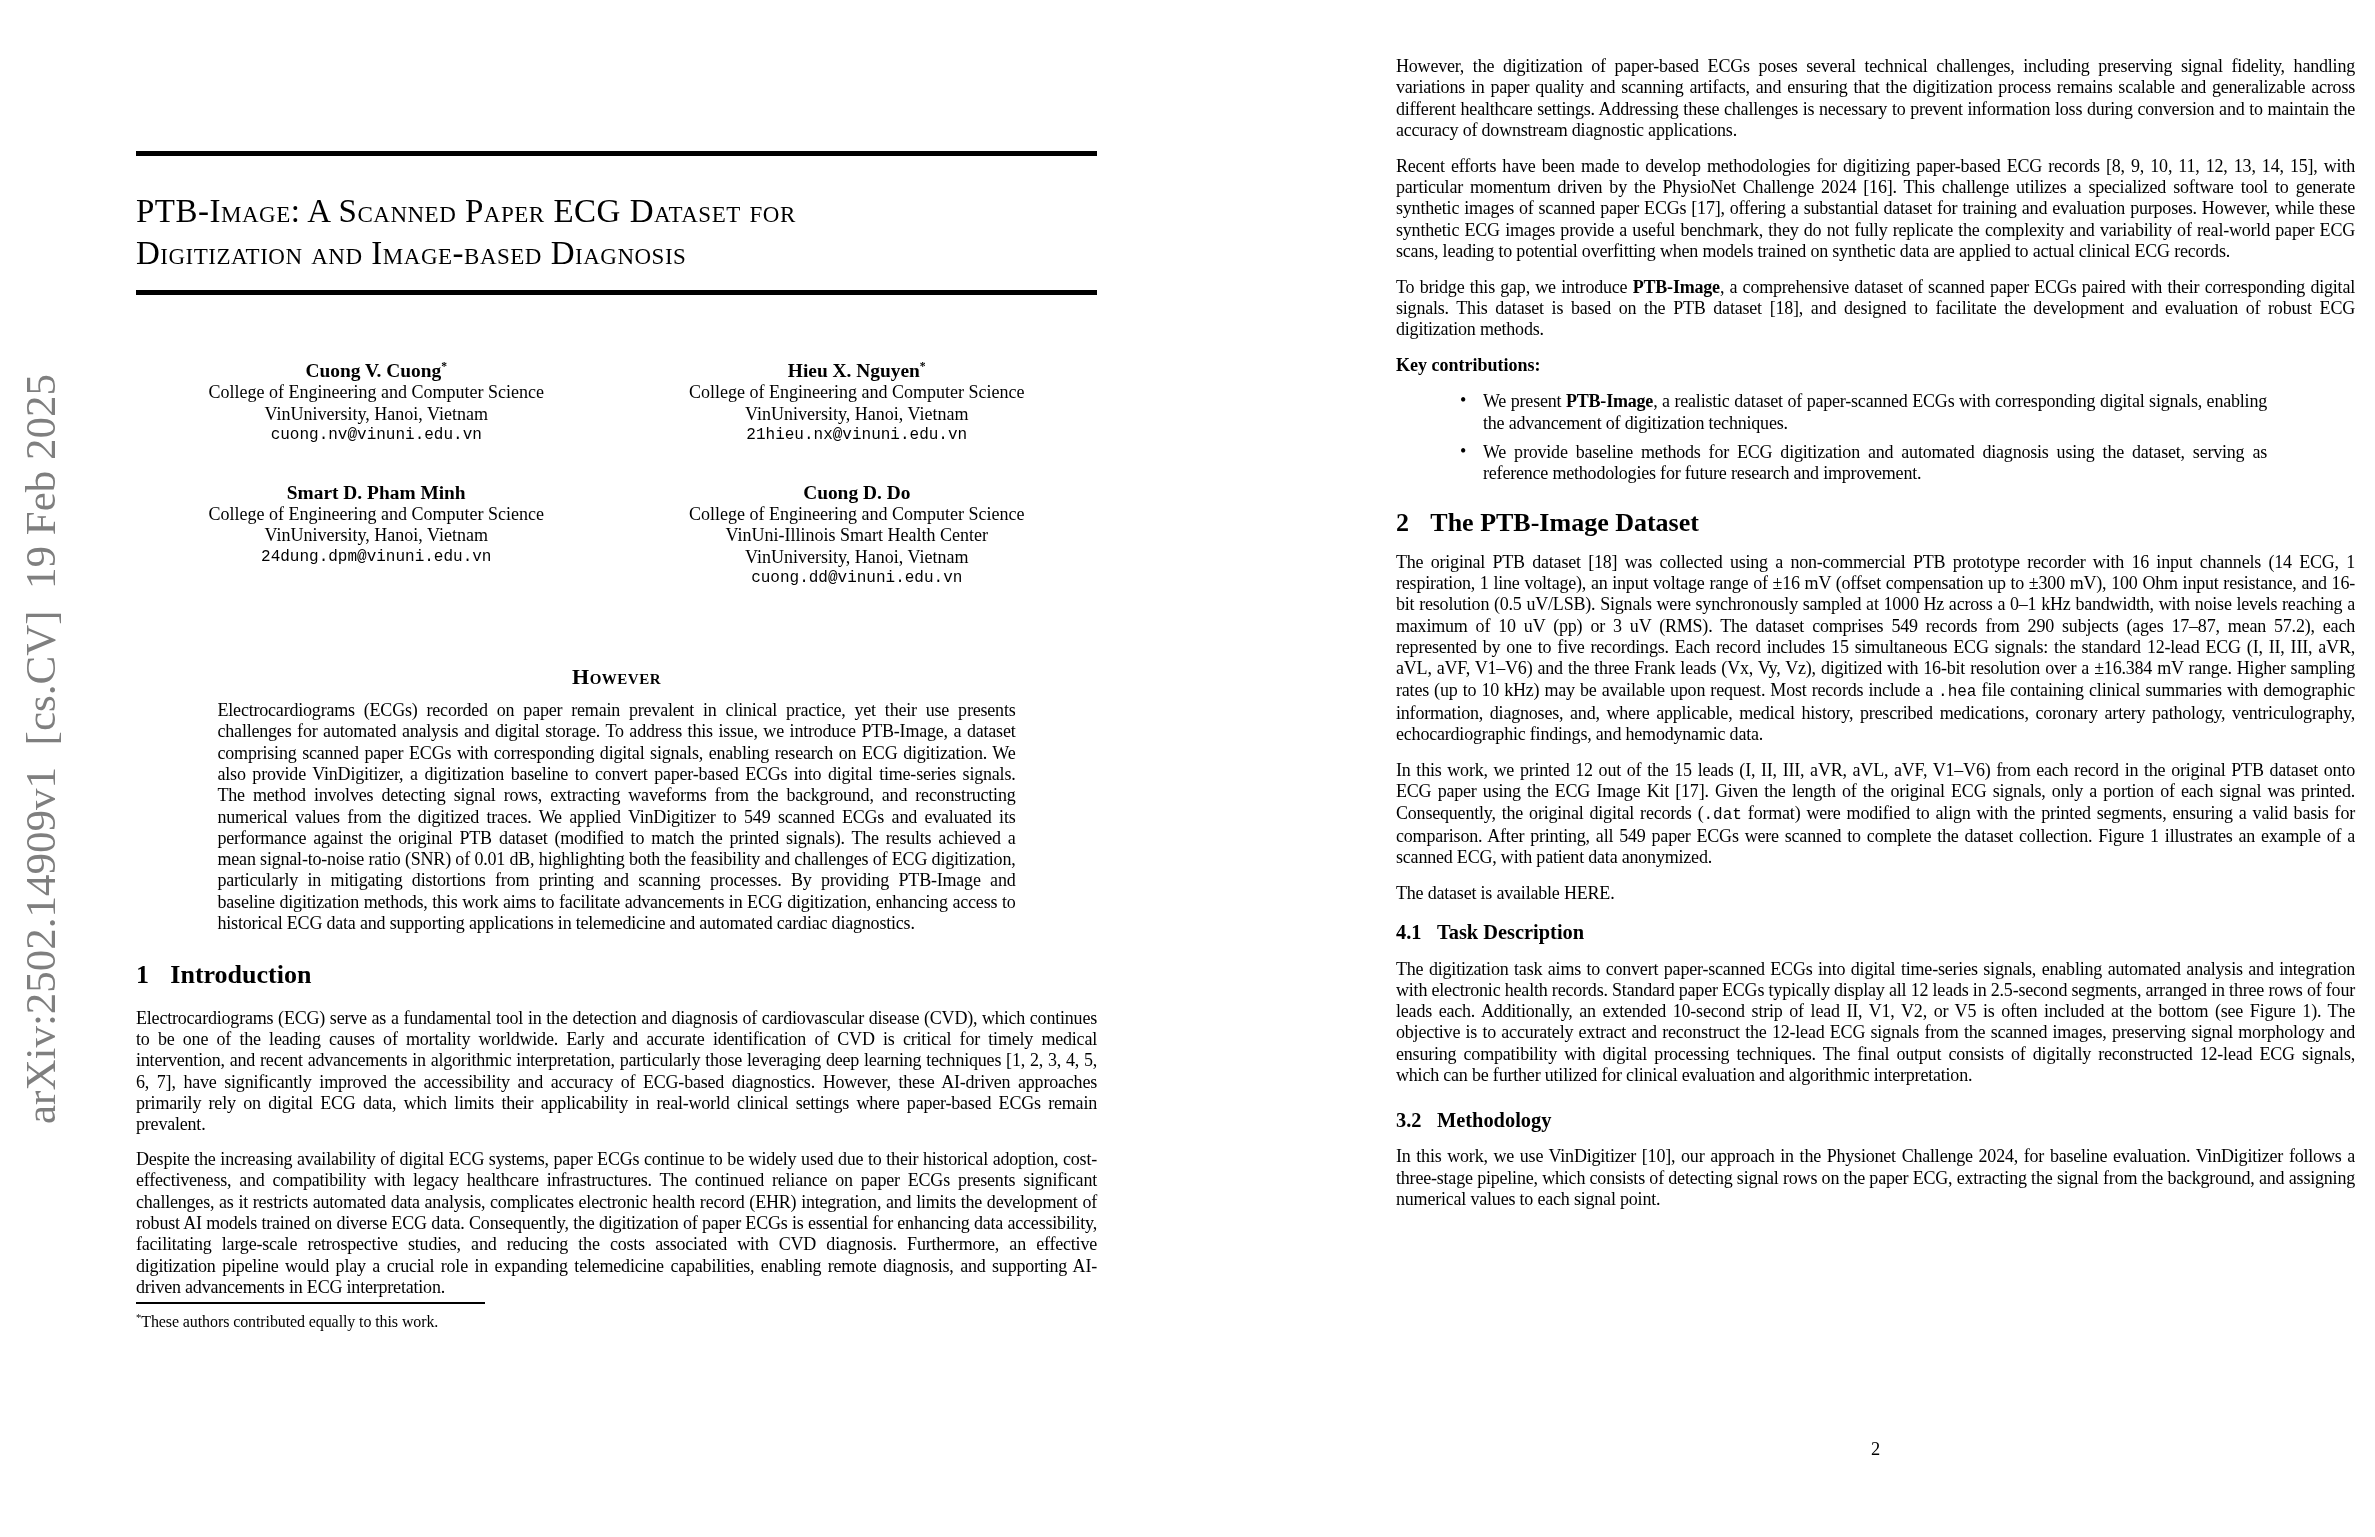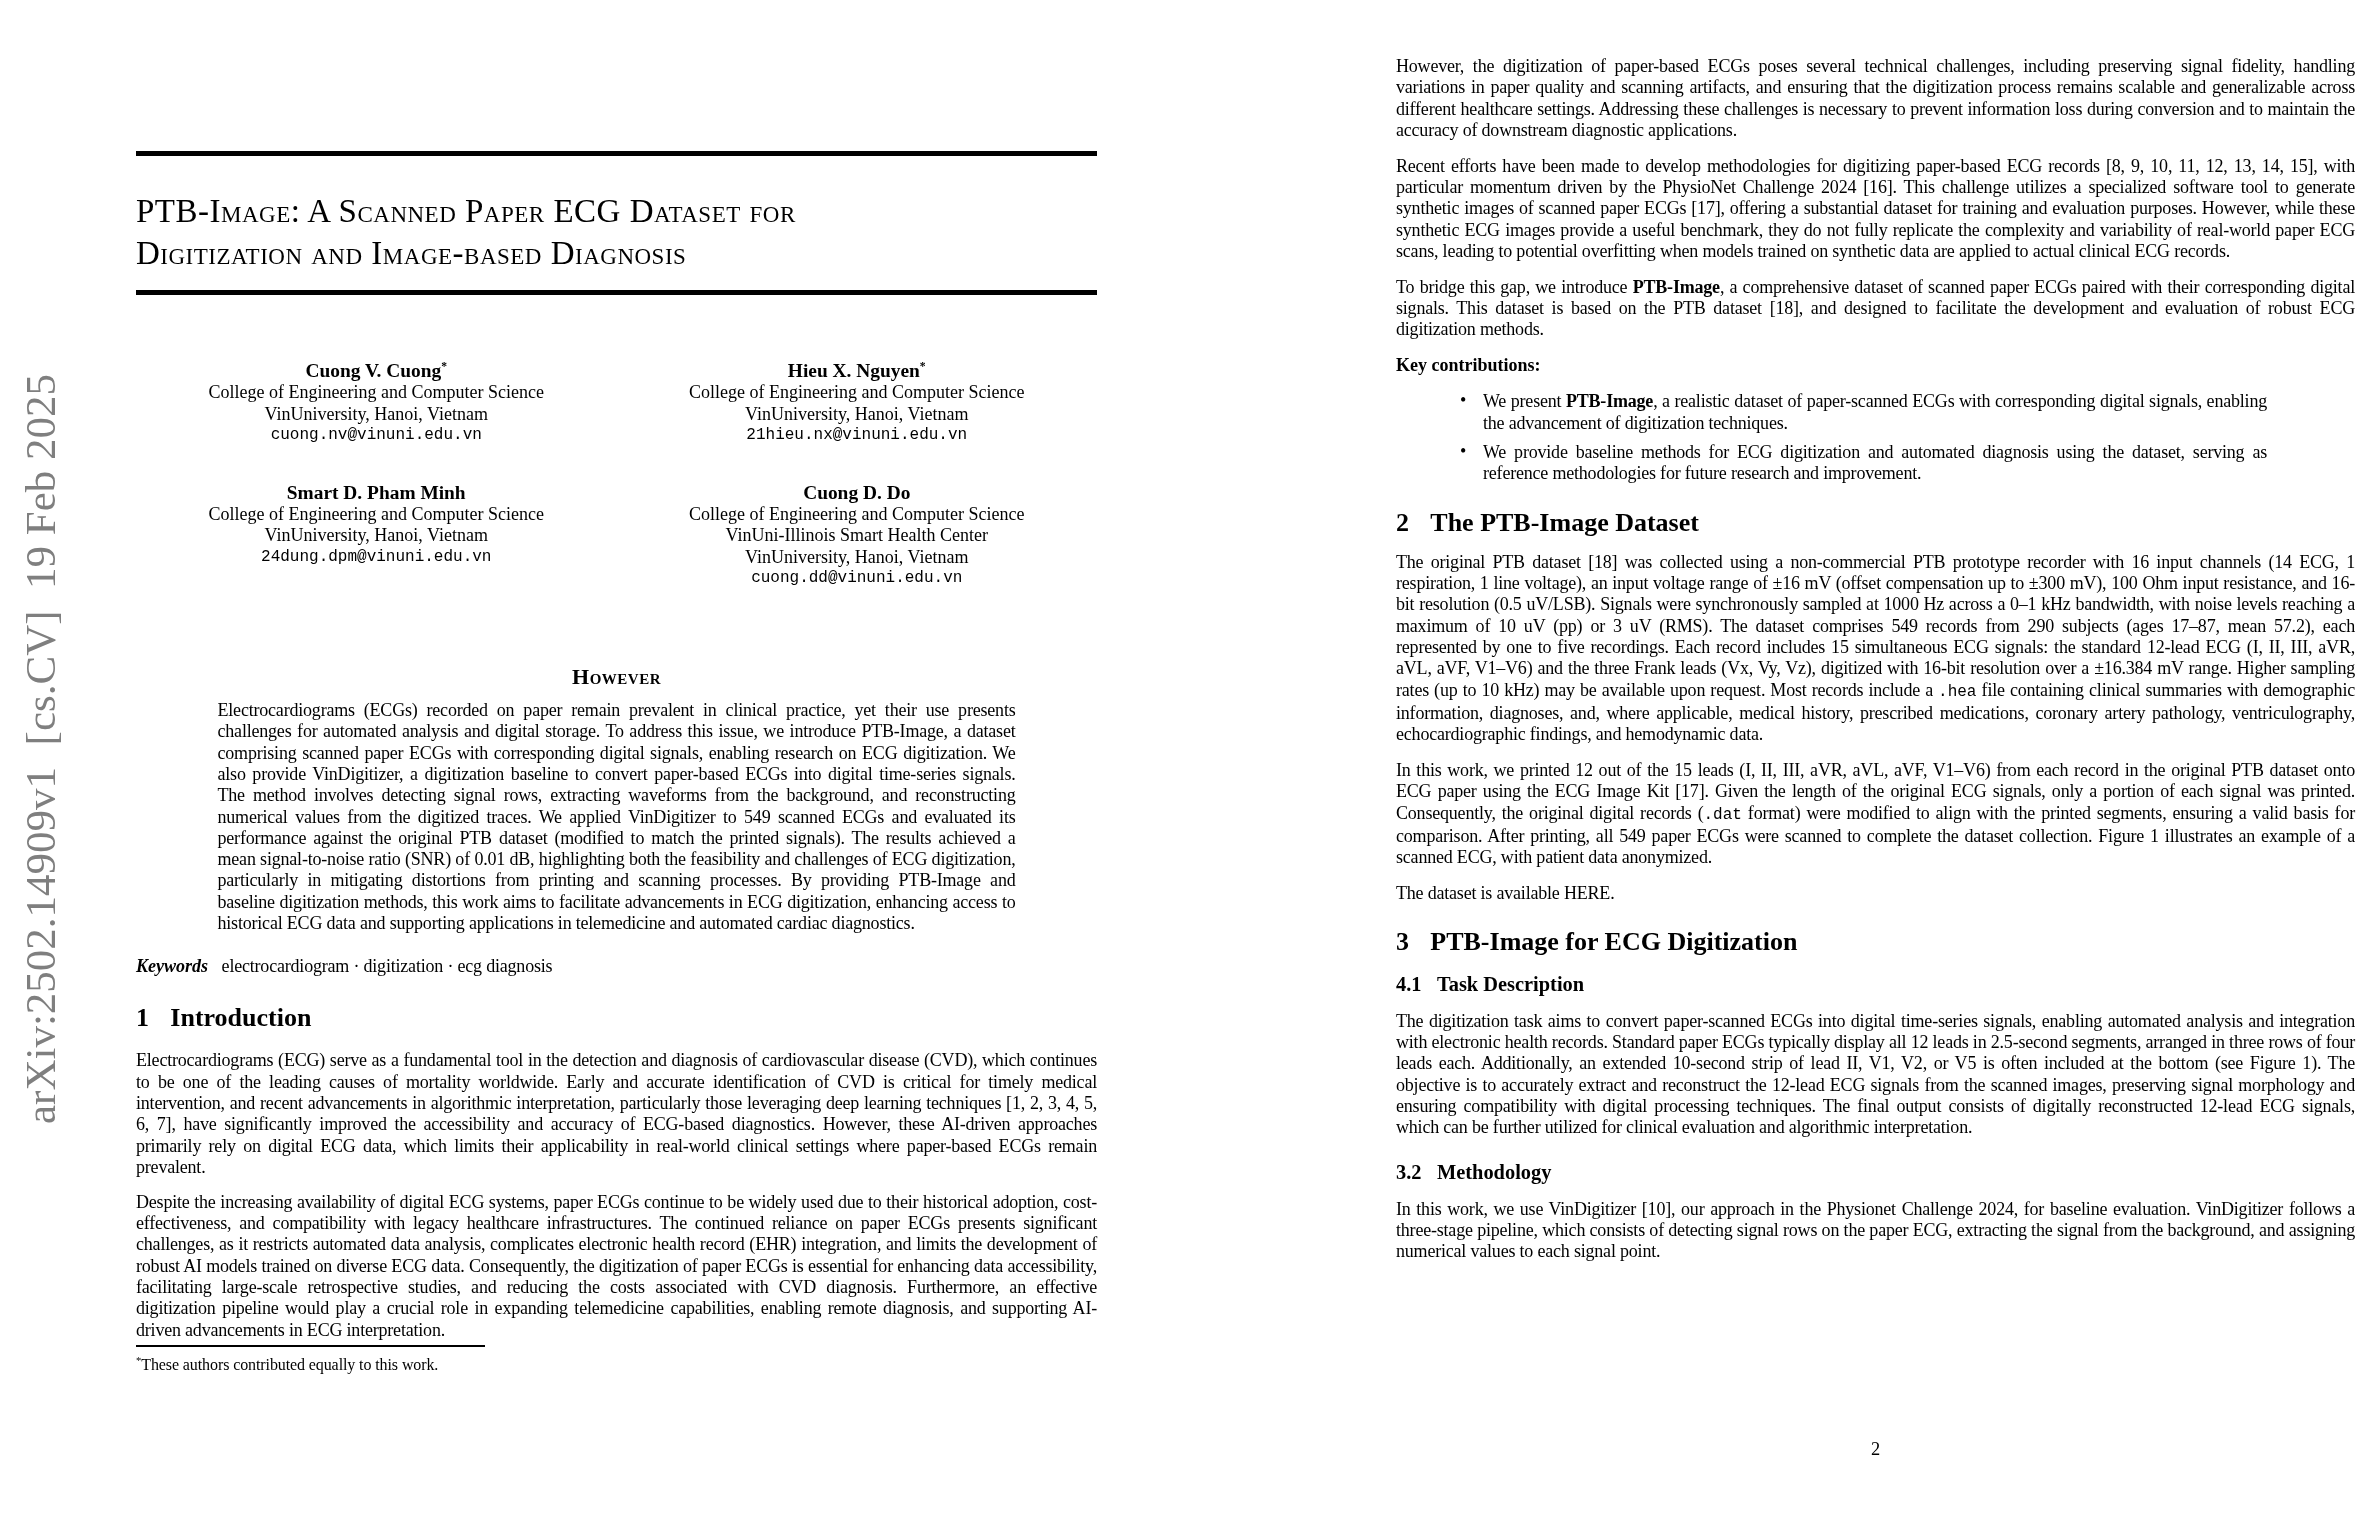--- a/index.html
+++ b/index.html
@@ -121,23 +121,20 @@
       <div class="affil">College of Engineering and Computer Science</div>
       <div class="affil">VinUni-Illinois Smart Health Center</div>
       <div class="affil">VinUniversity, Hanoi, Vietnam</div>
       <div class="email">cuong.dd@vinuni.edu.vn</div>
     </div>
   </div>
 
   <div class="abstract-head">However</div>
   <div class="abstract-body">Electrocardiograms (ECGs) recorded on paper remain prevalent in clinical practice, yet their use presents challenges for automated analysis and digital storage. To address this issue, we introduce PTB-Image, a dataset comprising scanned paper ECGs with corresponding digital signals, enabling research on ECG digitization. We also provide VinDigitizer, a digitization baseline to convert paper-based ECGs into digital time-series signals. The method involves detecting signal rows, extracting waveforms from the background, and reconstructing numerical values from the digitized traces. We applied VinDigitizer to 549 scanned ECGs and evaluated its performance against the original PTB dataset (modified to match the printed signals). The results achieved a mean signal-to-noise ratio (SNR) of 0.01 dB, highlighting both the feasibility and challenges of ECG digitization, particularly in mitigating distortions from printing and scanning processes. By providing PTB-Image and baseline digitization methods, this work aims to facilitate advancements in ECG digitization, enhancing access to historical ECG data and supporting applications in telemedicine and automated cardiac diagnostics.</div>
 
-  <div class="keywords">
-    <span class="kw-label">Keywords</span><span>electrocardiogram · digitization · ecg diagnosis</span>
-  </div>
 
   <div class="sec-head">
     <span class="num">1</span><span>Introduction</span>
   </div>
 
   <p class="body first">Electrocardiograms (ECG) serve as a fundamental tool in the detection and diagnosis of cardiovascular disease (CVD), which continues to be one of the leading causes of mortality worldwide. Early and accurate identification of CVD is critical for timely medical intervention, and recent advancements in algorithmic interpretation, particularly those leveraging deep learning techniques [1, 2, 3, 4, 5, 6, 7], have significantly improved the accessibility and accuracy of ECG-based diagnostics. However, these AI-driven approaches primarily rely on digital ECG data, which limits their applicability in real-world clinical settings where paper-based ECGs remain prevalent.</p>
   <p class="body">Despite the increasing availability of digital ECG systems, paper ECGs continue to be widely used due to their historical adoption, cost-effectiveness, and compatibility with legacy healthcare infrastructures. The continued reliance on paper ECGs presents significant challenges, as it restricts automated data analysis, complicates electronic health record (EHR) integration, and limits the development of robust AI models trained on diverse ECG data. Consequently, the digitization of paper ECGs is essential for enhancing data accessibility, facilitating large-scale retrospective studies, and reducing the costs associated with CVD diagnosis. Furthermore, an effective digitization pipeline would play a crucial role in expanding telemedicine capabilities, enabling remote diagnosis, and supporting AI-driven advancements in ECG interpretation.</p>
 
   <div class="footnote-rule"></div>
   <div class="footnote">
@@ -167,23 +164,20 @@
   <div class="sec-head sec2-head">
     <span class="num">2</span><span>The PTB-Image Dataset</span>
   </div>
 
   <p class="body"><span>The original PTB dataset [18] was collected using a non-commercial PTB prototype recorder with 16 input channels (14 ECG, 1 respiration, 1 line voltage), an input voltage range of ±16 mV (offset compensation up to ±300 mV), 100 Ohm input resistance, and 16-bit resolution (0.5 uV/LSB). Signals were synchronously sampled at 1000 Hz across a 0–1 kHz bandwidth, with noise levels reaching a maximum of 10 uV (pp) or 3 uV (RMS). The dataset comprises 549 records from 290 subjects (ages 17–87, mean 57.2), each represented by one to five recordings. Each record includes 15 simultaneous ECG signals: the standard 12-lead ECG (I, II, III, aVR, aVL, aVF, V1–V6) and the three Frank leads (Vx, Vy, Vz), digitized with 16-bit resolution over a ±16.384 mV range. Higher sampling rates (up to 10 kHz) may be available upon request. Most records include a </span><span class="mono">.hea</span><span> file containing clinical summaries with demographic information, diagnoses, and, where applicable, medical history, prescribed medications, coronary artery pathology, ventriculography, echocardiographic findings, and hemodynamic data.</span></p>
 
   <p class="body gap"><span>In this work, we printed 12 out of the 15 leads (I, II, III, aVR, aVL, aVF, V1–V6) from each record in the original PTB dataset onto ECG paper using the ECG Image Kit [17]. Given the length of the original ECG signals, only a portion of each signal was printed. Consequently, the original digital records (</span><span class="mono">.dat</span><span> format) were modified to align with the printed segments, ensuring a valid basis for comparison. After printing, all 549 paper ECGs were scanned to complete the dataset collection. Figure 1 illustrates an example of a scanned ECG, with patient data anonymized.</span></p>
 
   <p class="body gap"><span>The dataset is available </span><span>HERE</span><span>.</span></p>
 
-  <div class="sec-head" style="margin-top:21.3px;">
-    <span class="num">3</span><span>PTB-Image for ECG Digitization</span>
-  </div>
 
   <div class="subsec-head">
     <span class="num">4.1</span><span>Task Description</span>
   </div>
 
   <p class="body">The digitization task aims to convert paper-scanned ECGs into digital time-series signals, enabling automated analysis and integration with electronic health records. Standard paper ECGs typically display all 12 leads in 2.5-second segments, arranged in three rows of four leads each. Additionally, an extended 10-second strip of lead II, V1, V2, or V5 is often included at the bottom (see Figure 1). The objective is to accurately extract and reconstruct the 12-lead ECG signals from the scanned images, preserving signal morphology and ensuring compatibility with digital processing techniques. The final output consists of digitally reconstructed 12-lead ECG signals, which can be further utilized for clinical evaluation and algorithmic interpretation.</p>
 
   <div class="subsec-head" style="margin-top:21.3px;">
     <span class="num">3.2</span><span>Methodology</span>
   </div>

